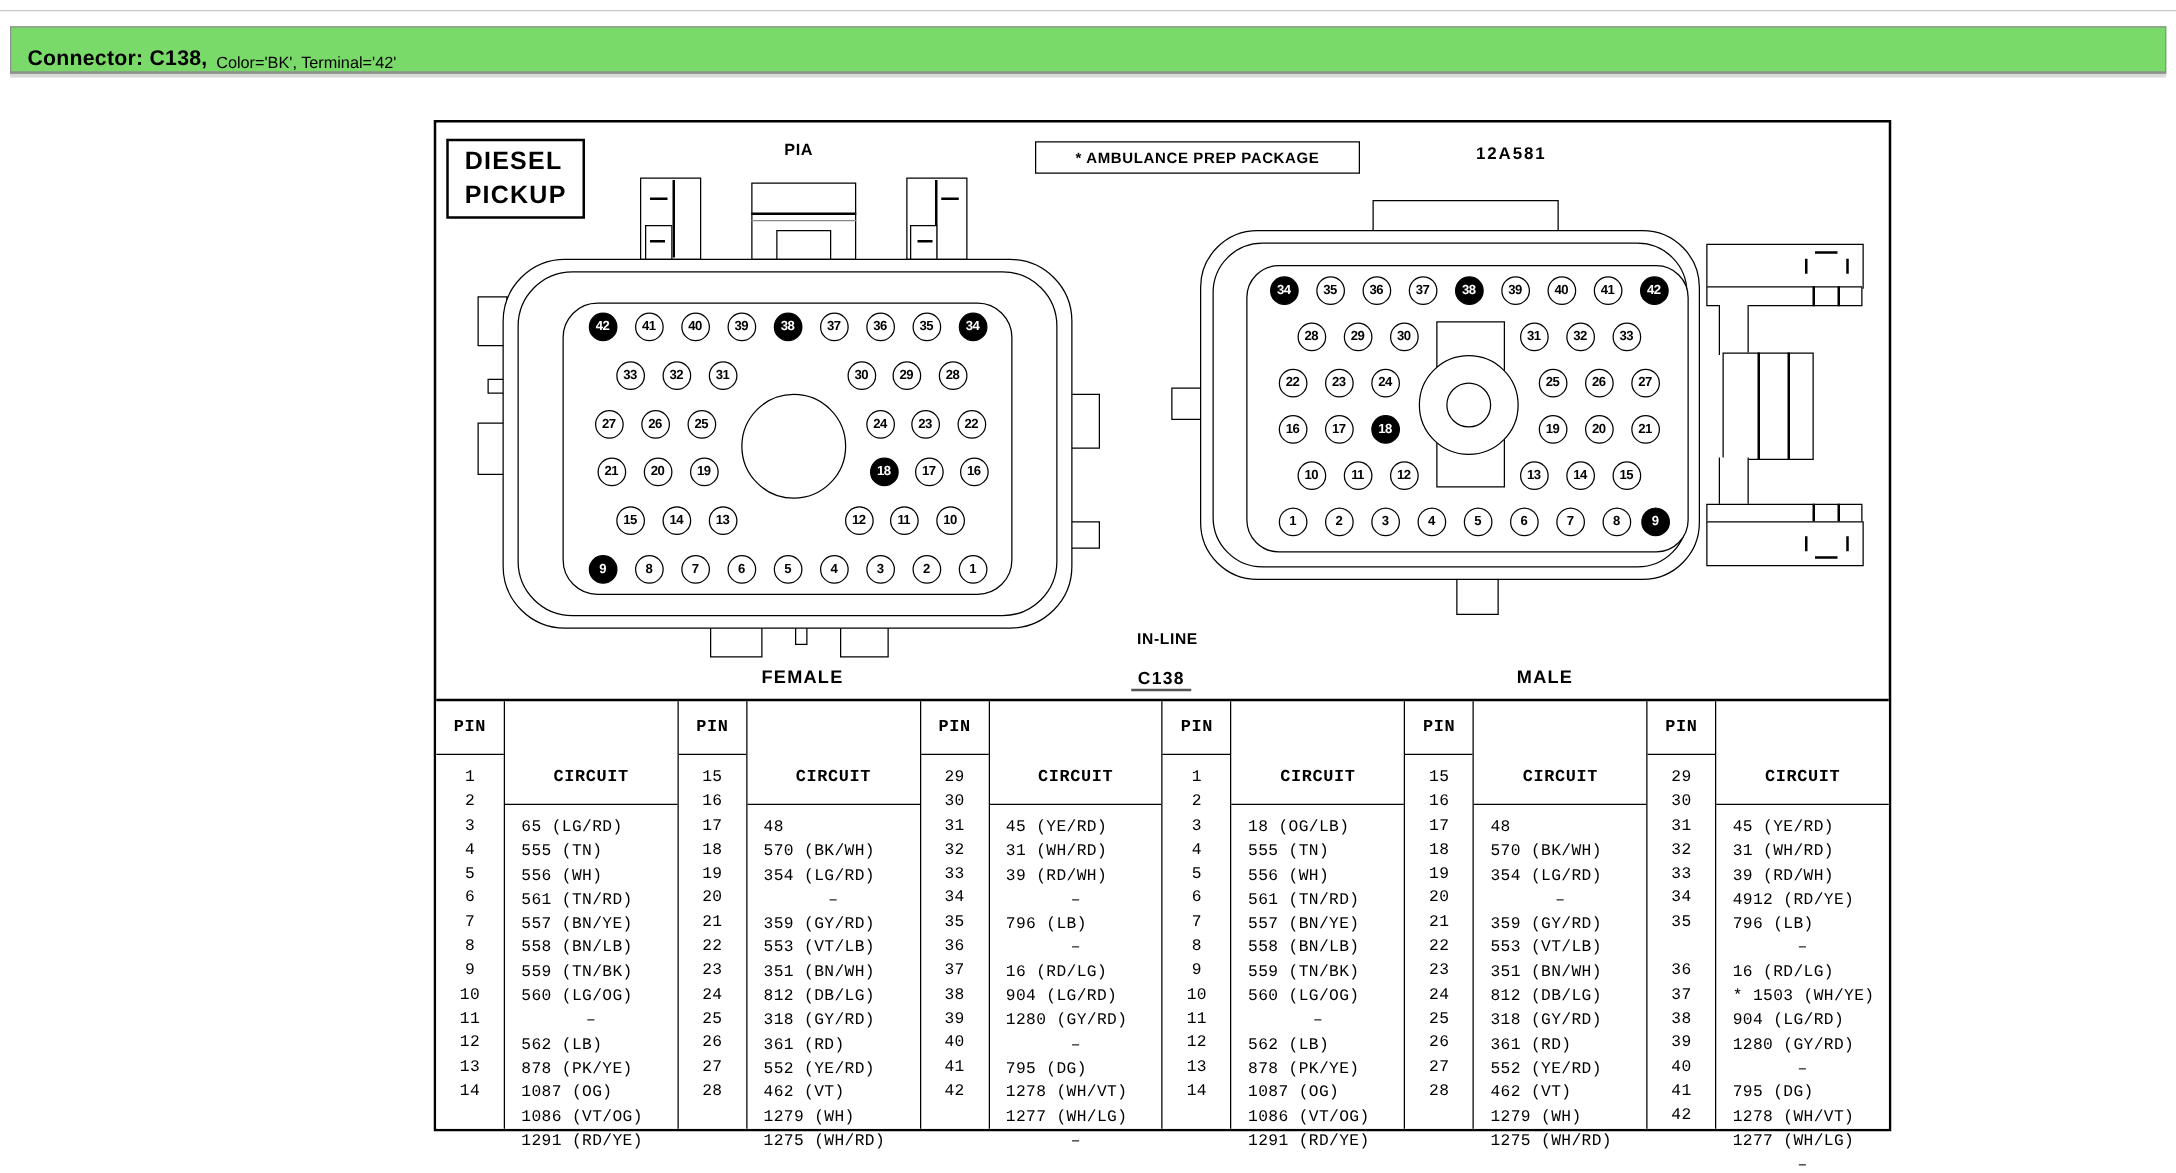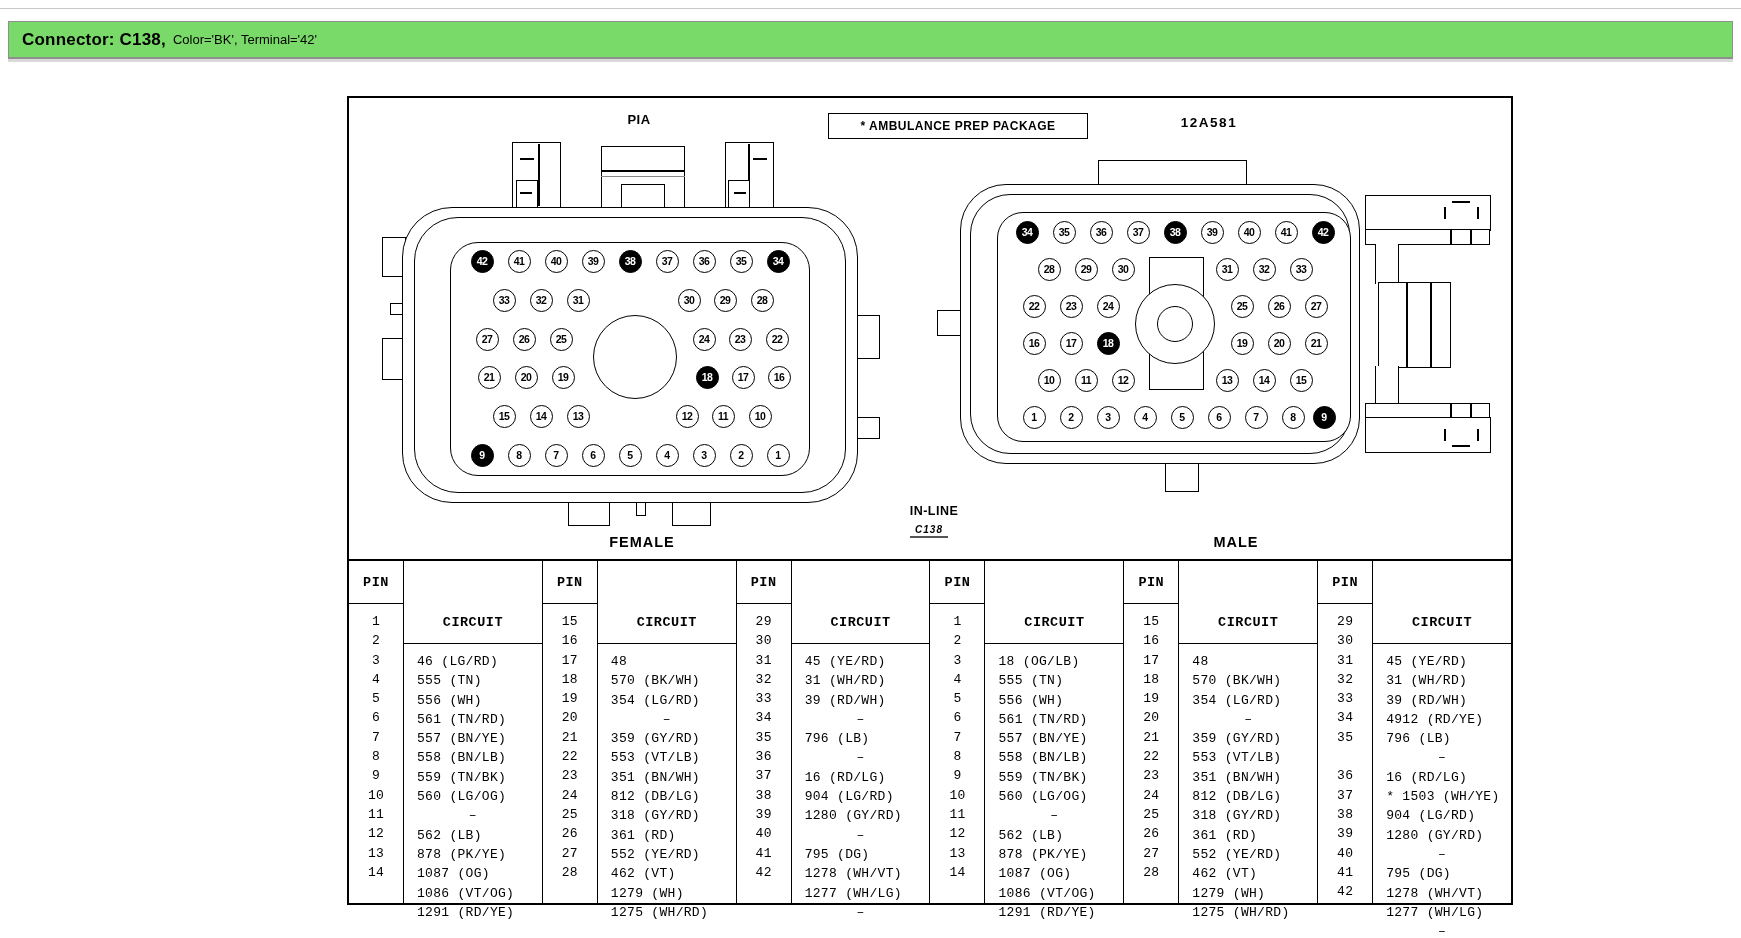--- a/index.html
+++ b/index.html
@@ -1,20 +1,20 @@
 <!DOCTYPE html>
 <html><head>
 <meta charset="utf-8">
 <style>
   html,body{margin:0;padding:0;background:#fff;width:1741px;height:938px;overflow:hidden;
     font-family:"Liberation Sans","DejaVu Sans",sans-serif;color:#000;}
   .top-rule{position:absolute;left:0;right:0;top:8px;height:1px;background:#c9c9c9;}
   .green-bar{position:absolute;left:8px;right:8px;top:21px;height:38px;background:#7ada69;
     border:1px solid #8f8f8f;border-bottom:2px solid #8f8f8f;box-shadow:0 3px 0 #d9d9d9;
-    display:flex;align-items:center;padding-left:13px;box-sizing:border-box;}
+    display:flex;align-items:flex-end;padding-left:13px;box-sizing:border-box;}
   .bar-title{font-weight:bold;font-size:17px;letter-spacing:.2px;}
   .bar-sub{font-size:13px;margin-left:7px;}
   .diagram-box{position:absolute;left:347px;top:96px;width:1166px;height:809px;
     border:2px solid #000;box-sizing:border-box;}
   
   .o{position:absolute;border:1.5px solid #000;box-sizing:border-box;background:#fff;}
   .ln{position:absolute;background:#000;}
   .stem{position:absolute;border-left:1.5px solid #000;border-right:1.5px solid #000;box-sizing:border-box;background:#fff;}
   .pin{position:absolute;width:23px;height:23px;border:1.5px solid #000;border-radius:50%;
     background:#fff;font-size:10.5px;font-weight:bold;letter-spacing:-.5px;
@@ -44,20 +44,26 @@
 
 <div class="top-rule"></div>
 
 <div class="green-bar" id="green-bar" style="background: rgb(122, 218, 105);">
   <span class="bar-title">Connector: C138,</span>
   <span class="bar-sub">Color='BK',  Terminal='42'</span>
 </div>
 
 <div class="diagram-box" id="dbox">
 
+  <div class="note-box" style="left:8px;top:13px;width:111px;height:64px;border-width:2px;">
+    <div style="font-size:20px;line-height:27px;letter-spacing:1px;text-align:left;">
+      <div>DIESEL</div>
+      <div>PICKUP</div>
+    </div>
+  </div>
 
   <div class="dlabel" style="left:250px;top:14px;width:80px;font-size:13px;letter-spacing:.5px;">PIA</div>
 
   <div class="note-box" style="left:479px;top:15px;width:260px;height:26px;font-size:12px;letter-spacing:.5px;">
     <span>* AMBULANCE PREP PACKAGE</span>
   </div>
 
   <div class="dlabel" style="left:800px;top:17px;width:120px;font-size:13.5px;letter-spacing:1.5px;">12A581</div>
 
   <div>
@@ -123,21 +129,21 @@
     <div class="o" style="left:611px;top:86px;width:400px;height:280px;border-radius:46px;"></div>
     <div class="o" style="left:621px;top:96px;width:380px;height:260px;border-radius:40px;"></div>
     <div class="o" style="left:648px;top:114px;width:354px;height:230px;border-radius:26px;"></div>
     <div class="o" style="left:800px;top:159px;width:55px;height:133px;"></div>
     <div class="o" style="left:786px;top:186px;width:80px;height:80px;border-radius:50%;"></div>
     <div class="o" style="left:808px;top:208px;width:36px;height:36px;border-radius:50%;"></div>
   </div>
 
   <div class="dlabel" style="left:530px;top:406px;width:110px;font-size:12.5px;letter-spacing:.5px;">IN-LINE</div>
   <div class="dlabel" style="left:238px;top:436px;width:110px;font-size:14.5px;letter-spacing:1px;">FEMALE</div>
-  <div class="dlabel" style="left:525px;top:426px;width:110px;font-size:10px;letter-spacing:1px;font-style:italic;">
+  <div class="dlabel" style="left:525px;top:436px;width:110px;font-size:14px;letter-spacing:1px;">
     <span class="u-line">C138</span>
   </div>
   <div class="dlabel" style="left:832px;top:436px;width:110px;font-size:14.5px;letter-spacing:1px;">MALE</div>
 
   <div class="ptable" id="ptable">
       <div class="pair">
         <div class="col-pin">
           <div class="hcell">PIN</div>
           <div class="tbody">
             <div class="trow">1</div>
@@ -152,21 +158,21 @@
             <div class="trow">10</div>
             <div class="trow">11</div>
             <div class="trow">12</div>
             <div class="trow">13</div>
             <div class="trow">14</div>
           </div>
         </div>
         <div class="col-circ">
           <div class="hcell">CIRCUIT</div>
           <div class="tbody">
-            <div class="trow">46 (LG/RD)</div>
+            <div class="trow">65 (LG/RD)</div>
             <div class="trow">555 (TN)</div>
             <div class="trow">556 (WH)</div>
             <div class="trow">561 (TN/RD)</div>
             <div class="trow">557 (BN/YE)</div>
             <div class="trow">558 (BN/LB)</div>
             <div class="trow">559 (TN/BK)</div>
             <div class="trow">560 (LG/OG)</div>
             <div class="trow dash">–</div>
             <div class="trow">562 (LB)</div>
             <div class="trow">878 (PK/YE)</div>

